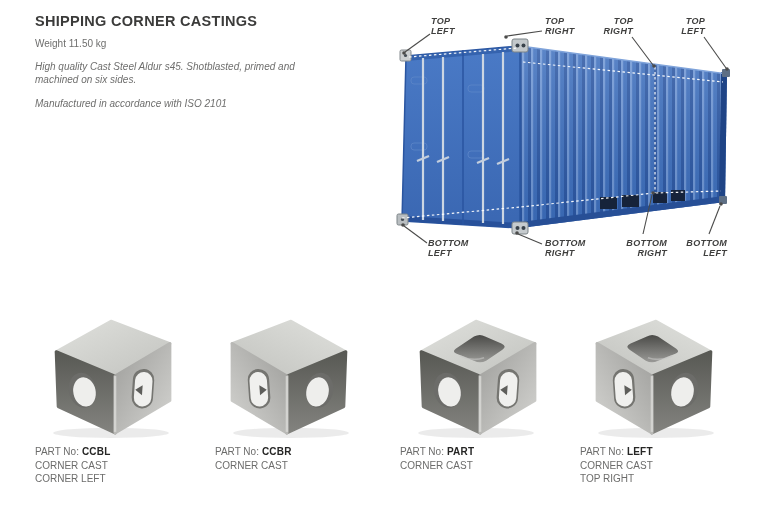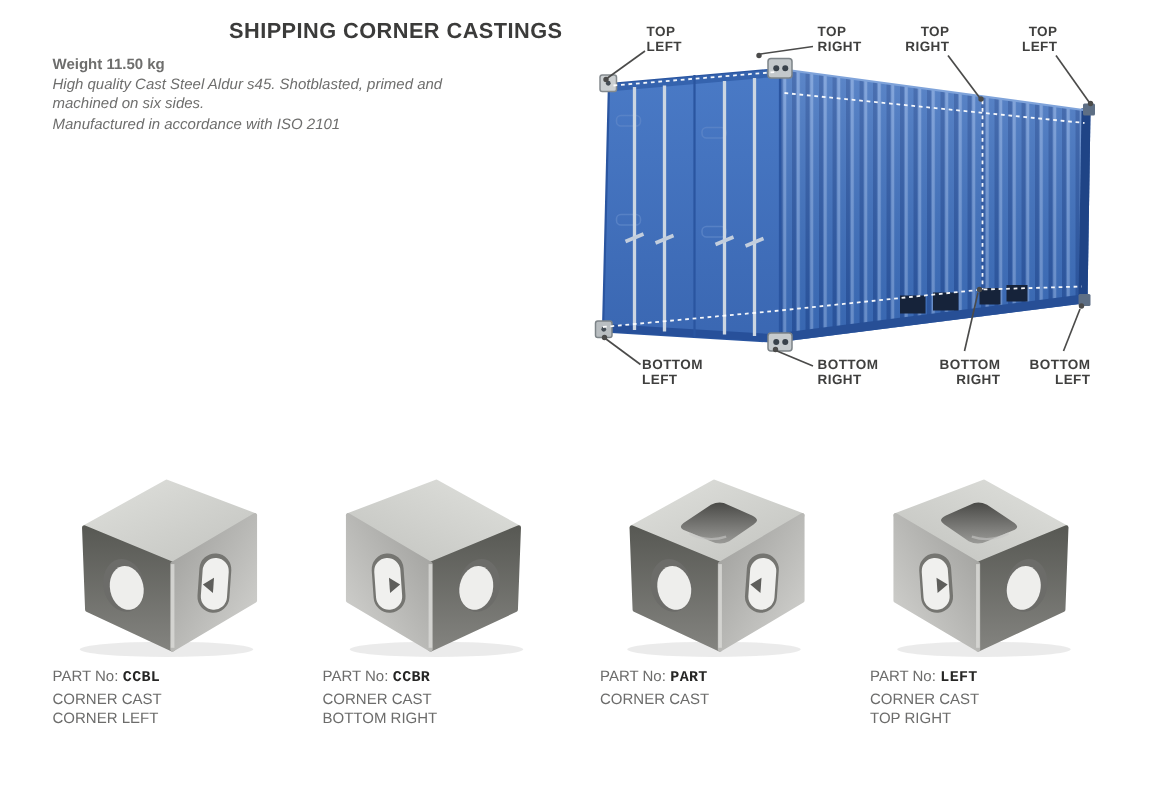--- a/index.html
+++ b/index.html
@@ -4,40 +4,40 @@
 <style>
   * { margin:0; padding:0; box-sizing:border-box; }
   html,body { background:#ffffff; }
   .page {
     position:relative; width:768px; height:528px; background:#ffffff;
     font-family:"Liberation Sans", sans-serif; overflow:hidden;
   }
 
   
   .intro { position:absolute; left:35px; top:13px; width:340px; }
-  .intro h1 { font-size:14.5px; font-weight:700; color:#3b3b3a; letter-spacing:0.3px;text-align:right; }
-  .intro .weight { margin-top:9px; font-size:10px; color:#6e6e6d;font-weight:bold; }
-  .intro .desc { margin-top:2px; font-size:10px; font-style:italic; color:#6e6e6d; line-height:12.5px; max-width:302px; }
+  .intro h1 { font-size:14.5px; font-weight:700; color:#3b3b3a; letter-spacing:0.3px; }
+  .intro .weight { margin-top:9px; font-size:10px; color:#6e6e6d; }
+  .intro .desc { margin-top:12px; font-size:10px; font-style:italic; color:#6e6e6d; line-height:12.5px; max-width:302px; }
 
   
   .diagram { position:absolute; left:393px; top:5px; width:368px; height:265px; }
   .diagram svg.scene { position:absolute; left:0; top:0; }
   .corner-label {
     position:absolute; font-size:9px; font-weight:700; color:#3f3f3e;
     line-height:10px; letter-spacing:0.3px; white-space:nowrap;
   }
-  .corner-label span { display:block; }
+  .corner-label span { display:block;font-style:italic; }
   .corner-label.align-right { text-align:right; white-space:normal; }
 
   
   .products { position:absolute; left:25px; top:303px; width:718px; height:212px; }
   .product-card { position:absolute; top:0; width:172px; }
   .product-card .cast-img { display:block; width:158px; height:138px; margin:0 auto; }
   .product-label { margin-top:4px; padding-left:10px; font-size:10px; color:#6c6c6b; line-height:13.5px; }
-  .product-label .part-no { font-weight:700; color:#262625; margin-left:3px; letter-spacing:0.2px;font-family:Liberation Mono, monospace; }
+  .product-label .part-no { font-weight:700; color:#262625; margin-left:3px; letter-spacing:0.2px; }
 
   .defs-holder { position:absolute; width:0; height:0; overflow:hidden; }
 </style>
 </head>
 <body>
 
 <svg class="defs-holder" aria-hidden="true">
   <defs>
     <linearGradient id="gTop" x1="0" y1="0" x2="1" y2="1">
       <stop offset="0" stop-color="#dfe0dc"></stop>
@@ -237,21 +237,20 @@
       </div>
     </div>
 
     <div class="product-card" style="left:180px">
       <svg class="cast-img" viewBox="0 0 152 136">
           <use href="#cast-bottom" transform="translate(152 0) scale(-1 1)"></use>
         </svg>
       <div class="product-label">
         <div><span>PART No:</span><span class="part-no">CCBR</span></div>
         <div>CORNER CAST</div>
-        <div>BOTTOM RIGHT</div>
       </div>
     </div>
 
     <div class="product-card" style="left:365px">
       <svg class="cast-img" viewBox="0 0 152 136">
           <use href="#cast-top"></use>
         </svg>
       <div class="product-label">
         <div><span>PART No:</span><span class="part-no">PART</span></div>
         <div>CORNER CAST</div>

